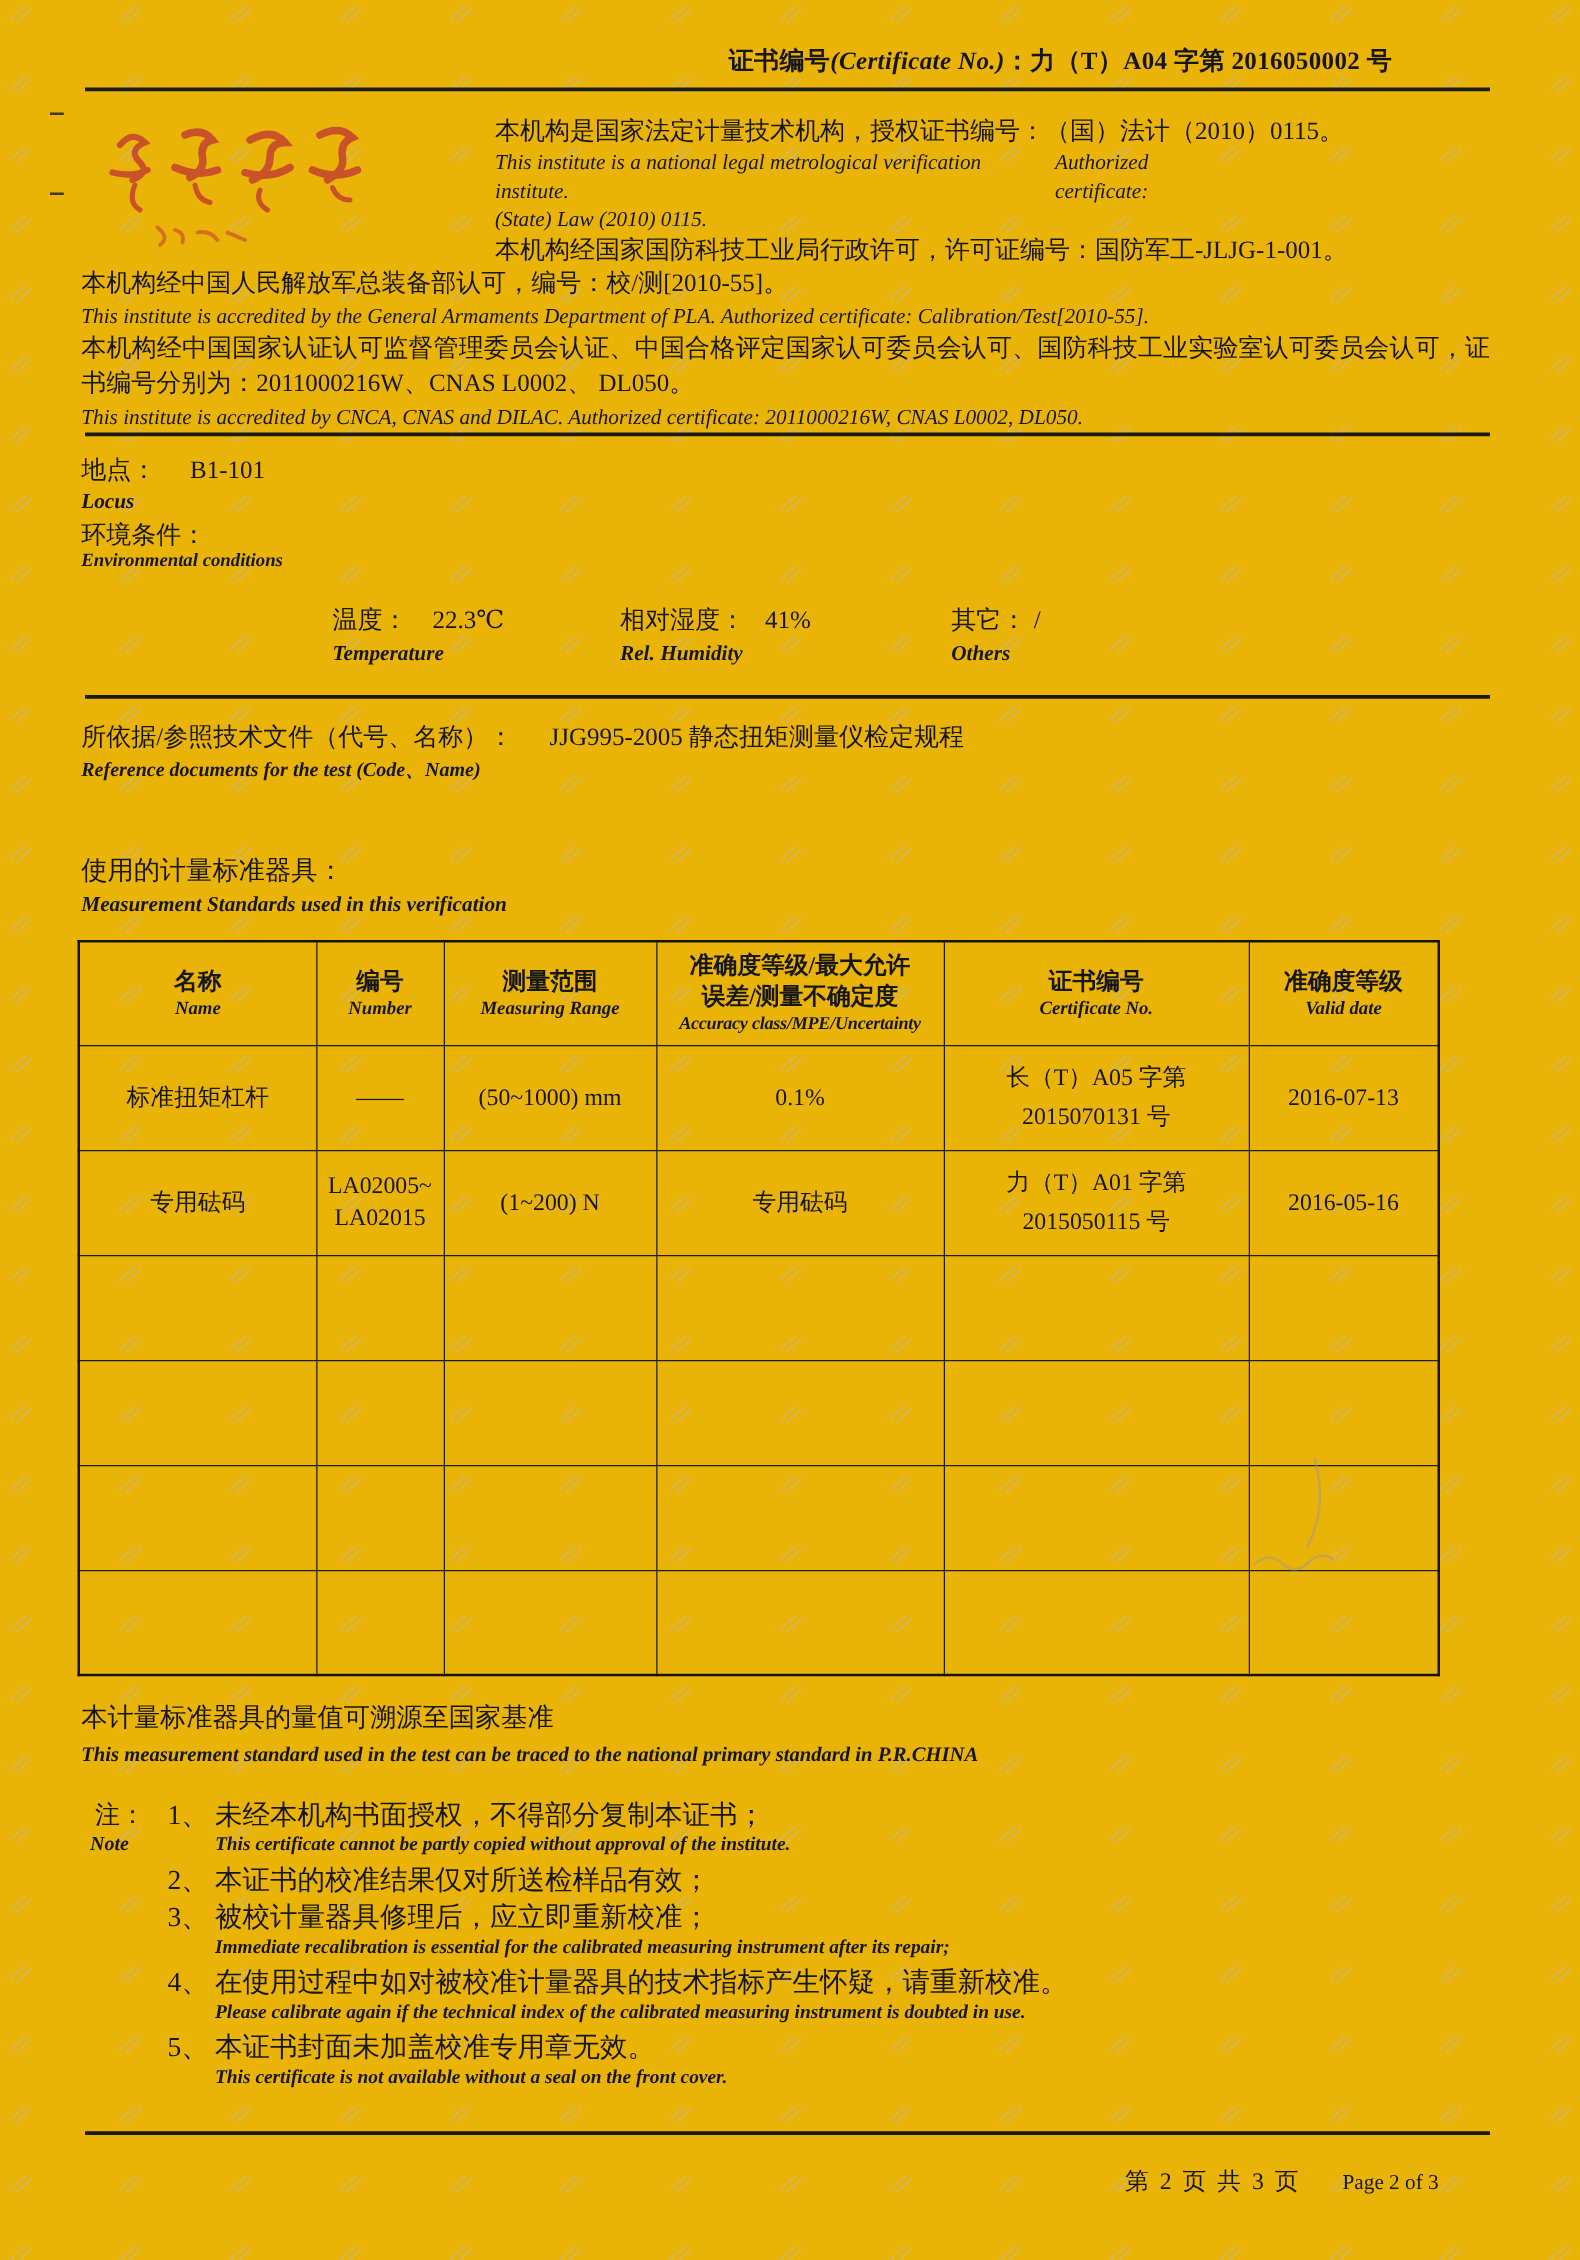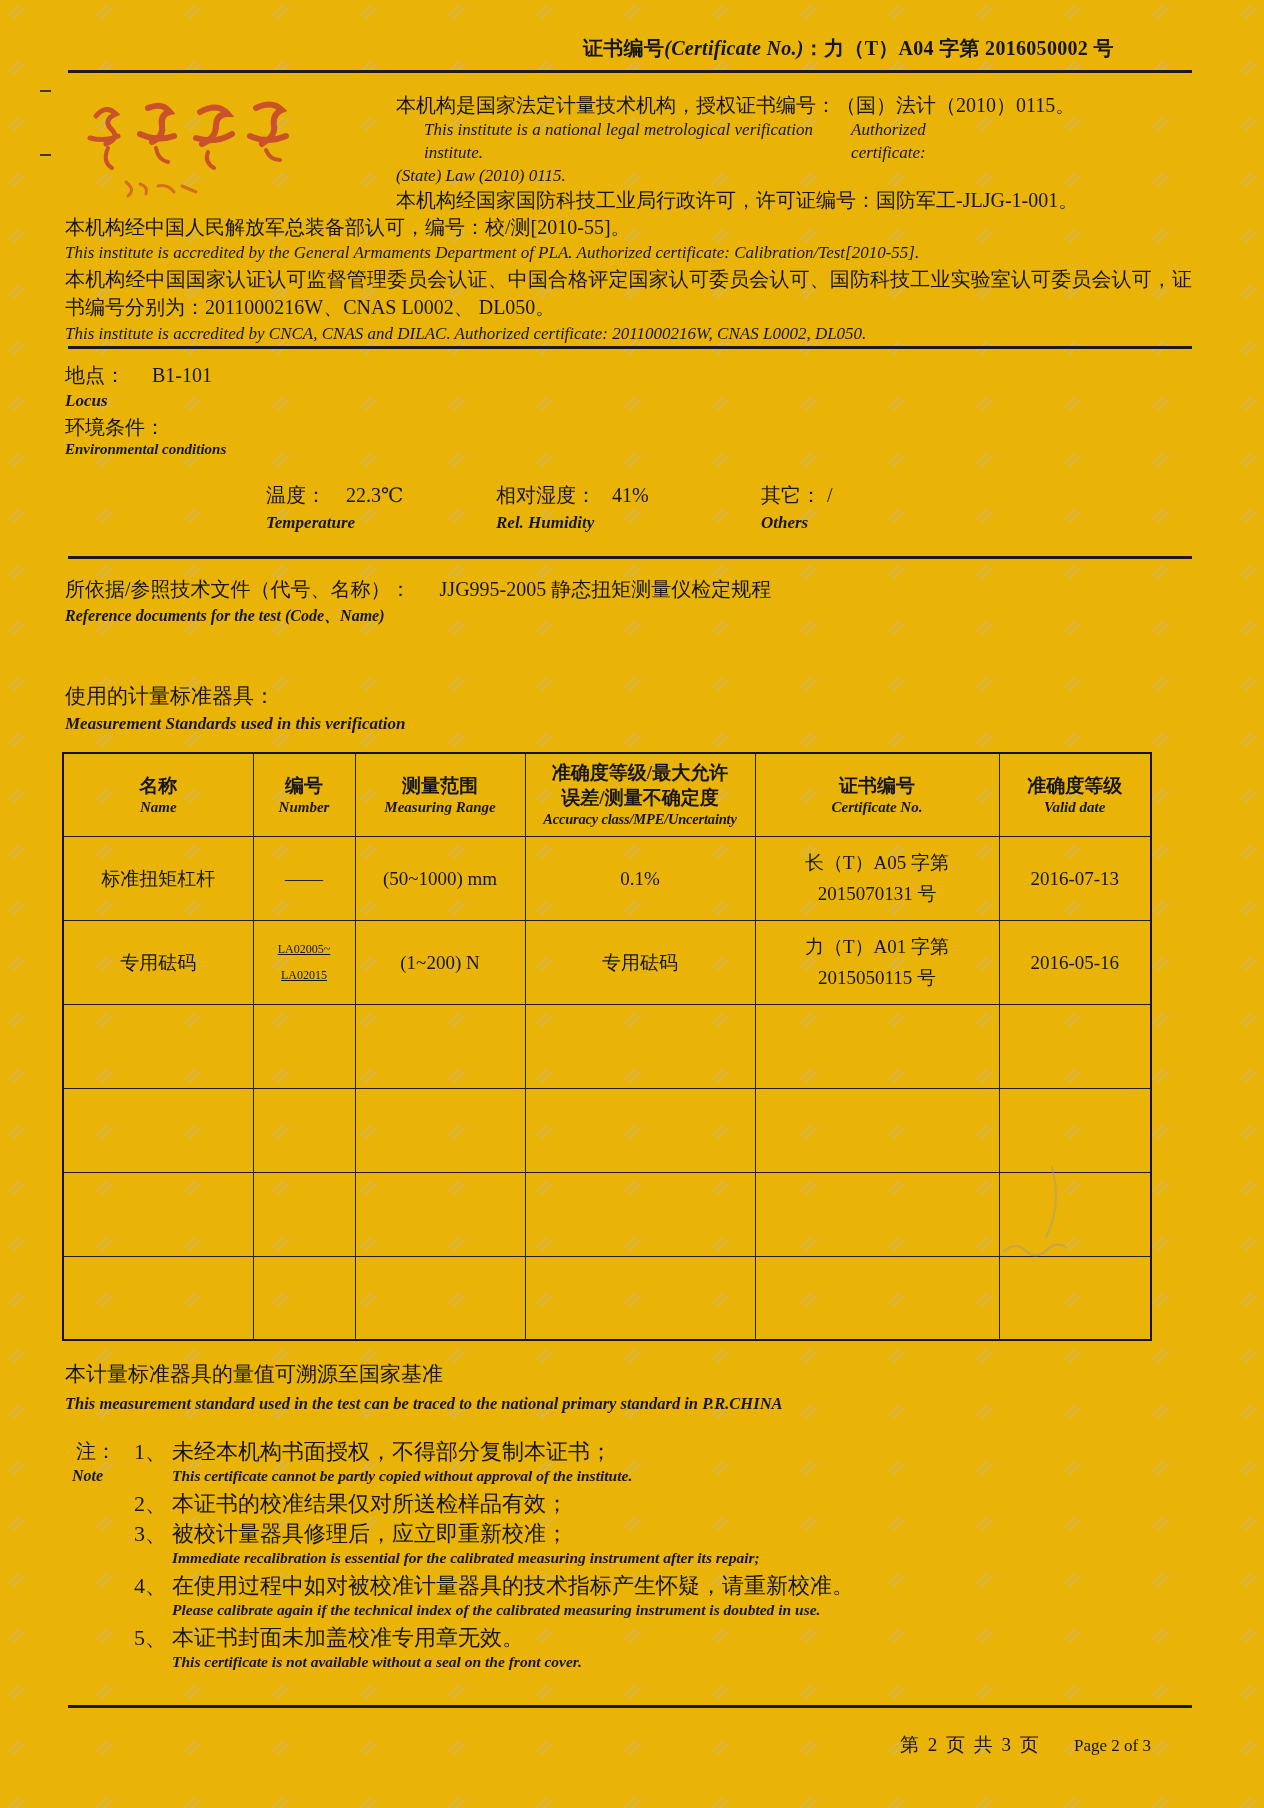--- a/index.html
+++ b/index.html
@@ -13,21 +13,21 @@
   .content{position:absolute;inset:0;z-index:1;}
   .rule{position:absolute;left:68px;width:1124px;height:3px;background:#1b1b1b;}
   .zh{font-family:"Liberation Serif","DejaVu Serif",serif;}
   .en{font-style:italic;}
   .enb{font-style:italic;font-weight:bold;}
   .certline{left:583px;top:35px;font-size:20px;font-weight:bold;letter-spacing:.3px;white-space:nowrap;}
   .certline .en{font-weight:bold;}
   .introR{left:396px;top:92px;width:600px;}
   .introR .l-zh{font-size:20px;line-height:26px;white-space:nowrap;}
   .introR .l-en{font-size:17px;line-height:23px;}
-  .sprow{display:flex;justify-content:space-between;margin-left:28px;}
+  .sprow{display:flex;justify-content:space-between;}
   .introF{left:65px;top:214px;width:1127px;}
   .introF .l-zh{font-size:20px;line-height:26px;}
   .introF .l-zh.just{text-align:justify;line-height:28px;}
   .introF .l-en{font-size:17px;line-height:25px;}
   .lbl20{font-size:20px;white-space:nowrap;}
   .small-enb{font-size:15px;}
   .envg{position:absolute;top:482px;}
   .envg .v{margin-left:20px;}
   .envg .sub{font-size:17px;line-height:28px;}
   .envg .top{font-size:20px;white-space:nowrap;}
@@ -39,21 +39,21 @@
     border:1.6px solid #1d1d1d;text-align:center;vertical-align:middle;
     padding:0 4px;white-space:pre-line;overflow:hidden;
   }
   table.std{border:2.5px solid #141414;}
   table.std thead tr{height:83px;}
   table.std tbody tr{height:84px;}
   .th-zh{font-size:19px;line-height:25px;}
   .th-en{font-size:15px;font-style:italic;font-weight:bold;line-height:19px;}
   .th-en.tight{font-size:14.5px;letter-spacing:-0.2px;}
   td.c{font-size:19px;line-height:31px;}
-  td.c.sm{font-size:12px;line-height:26px;text-decoration:underline;}
+  td.c.sm{font-size:19px;line-height:26px;}
   .notes-items{left:134px;top:1438px;width:940px;}
   .note-item{margin-bottom:3px;}
   .note-zh{font-size:22px;line-height:27px;white-space:nowrap;}
   .note-zh .num{display:inline-block;width:38px;}
   .note-en{font-size:15.5px;line-height:22px;margin-left:38px;font-style:italic;font-weight:bold;}
   .footer-zh{left:900px;top:1732px;font-size:19px;white-space:nowrap;letter-spacing:2px;}
   .footer-en{left:1074px;top:1736px;font-size:17px;white-space:nowrap;}
   .artifact{position:absolute;background:#3a3a3a;}
 </style>
 </head>

